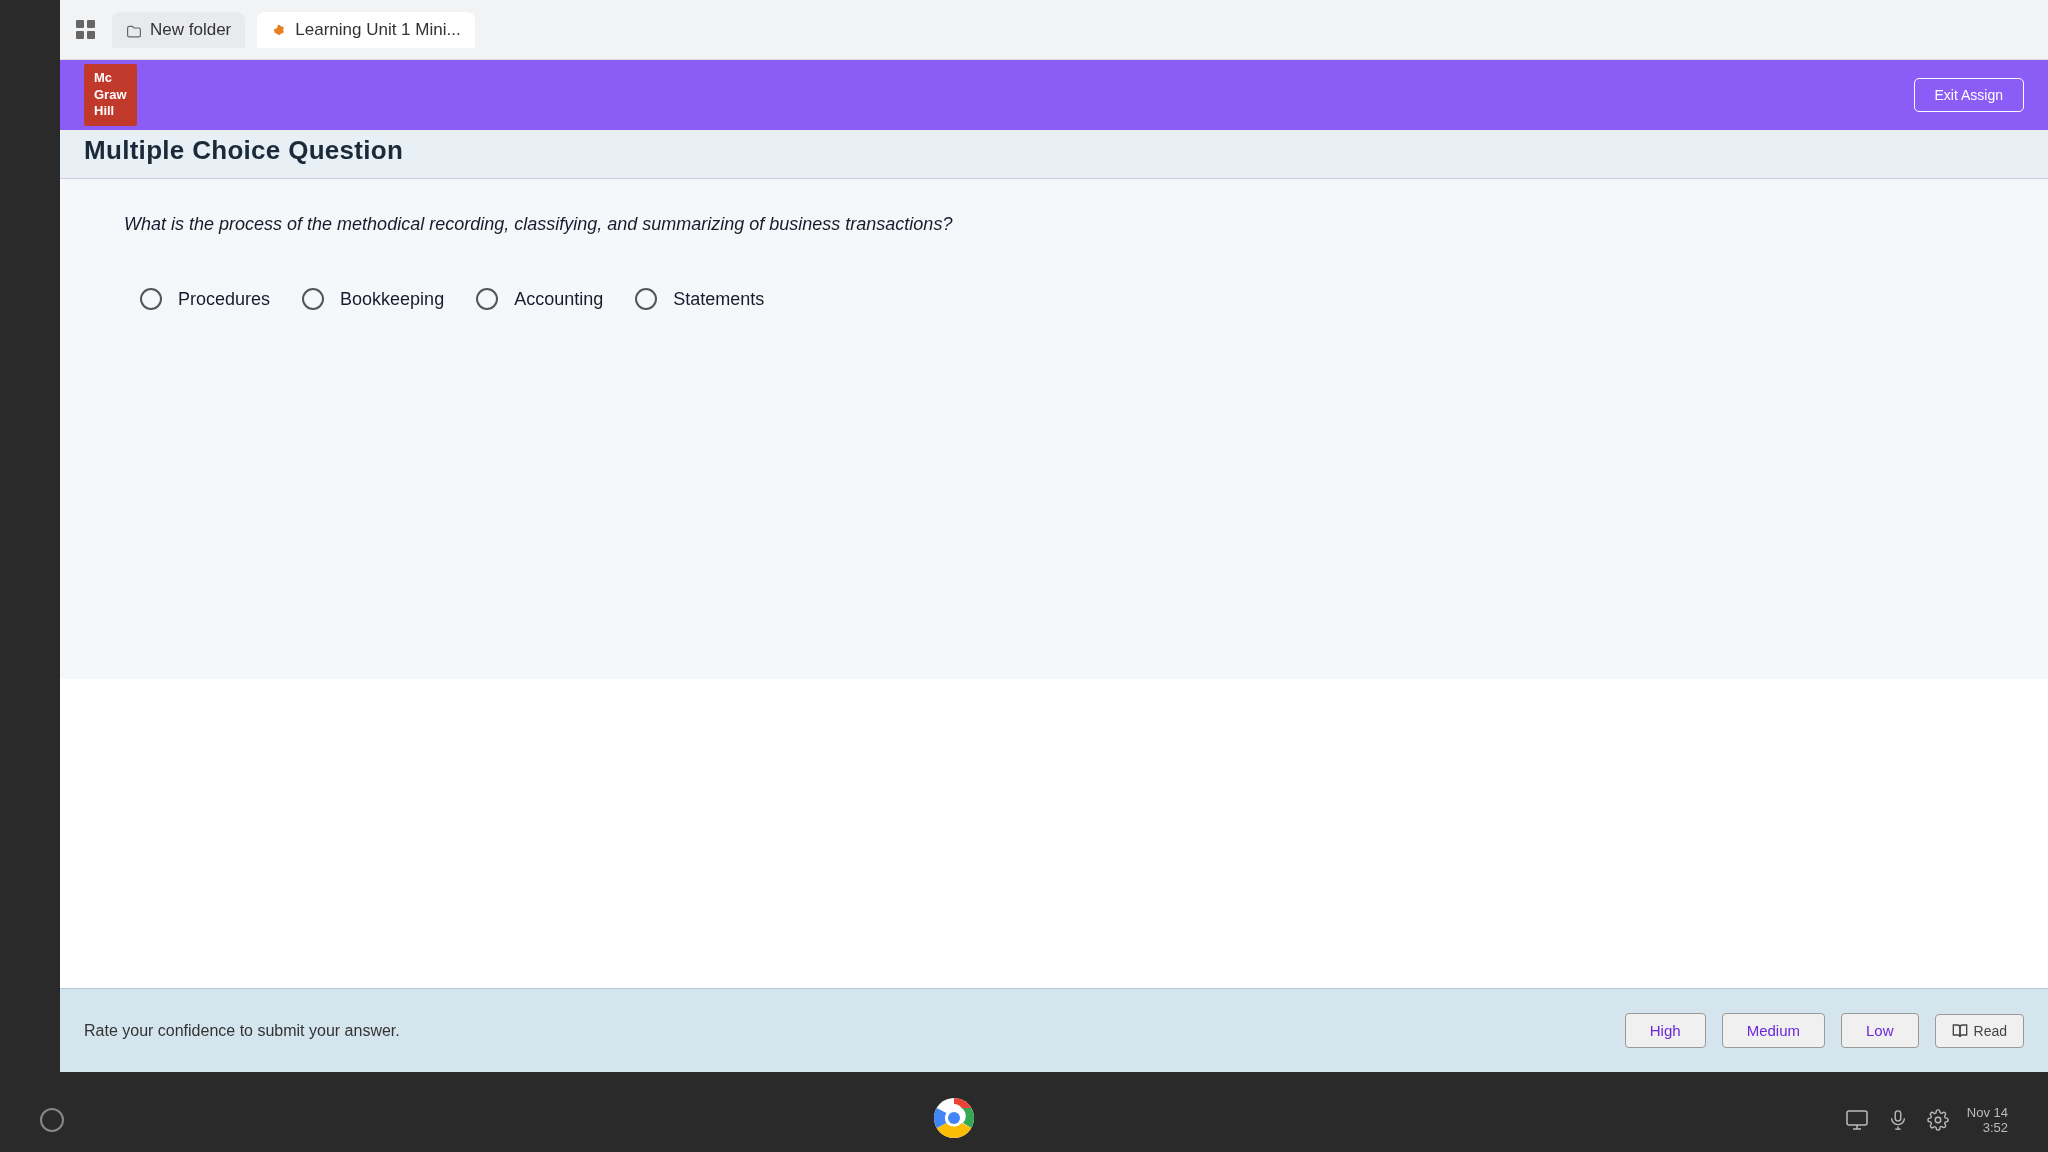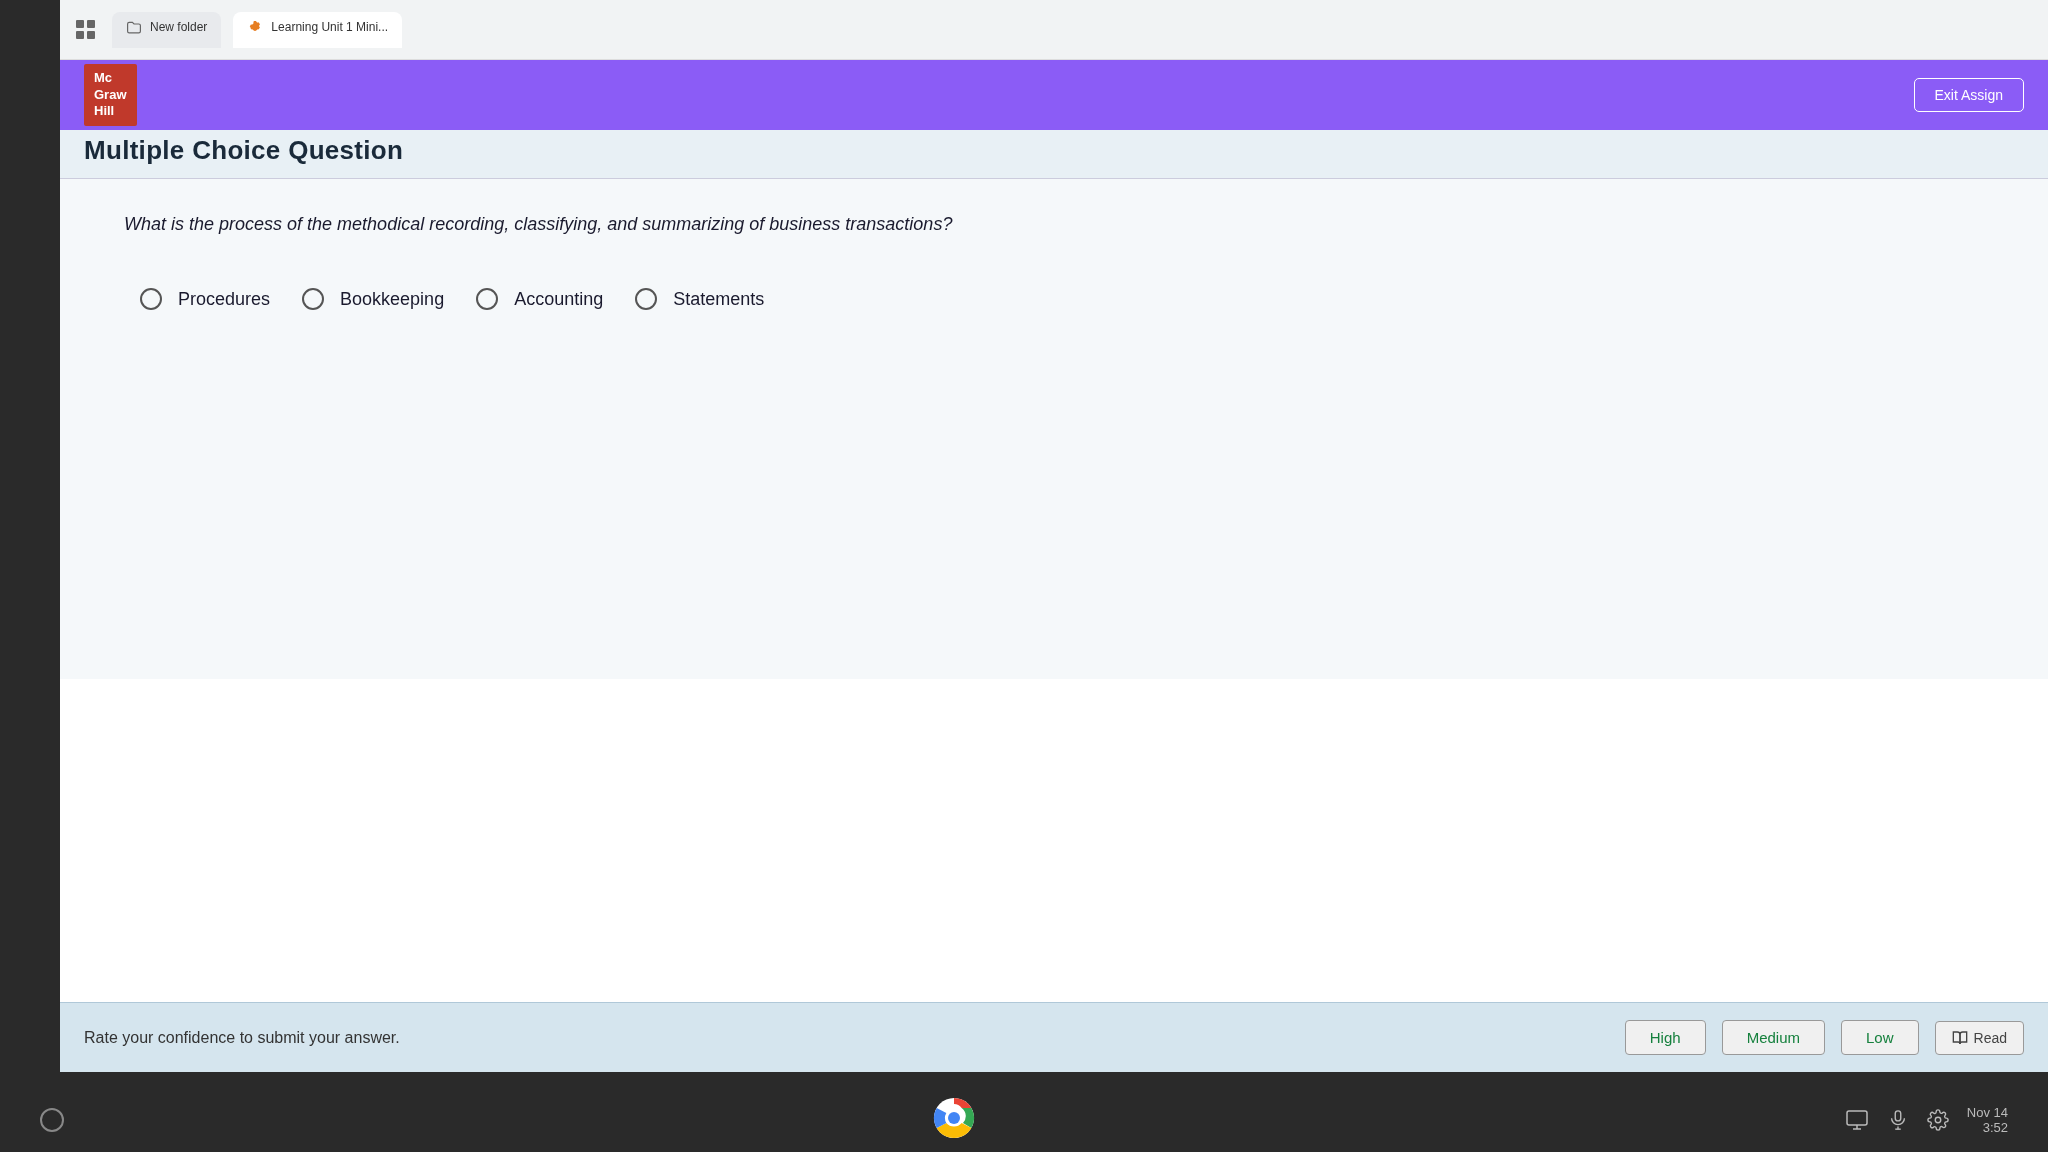--- a/index.html
+++ b/index.html
@@ -44,26 +44,26 @@
 
     .browser-apps-icon span {
       width: 8px;
       height: 8px;
       background: #666;
       border-radius: 1px;
     }
 
     .tab-item {
       display: flex;
-      align-items: flex-start;
+      align-items: flex-end;
       gap: 8px;
       padding: 8px 14px;
       background: #fff;
       border-radius: 8px 8px 0 0;
-      font-size: 12px;
+      font-size: 17px;
       color: #333;
       height: 36px;
       cursor: pointer;
     }
 
     .tab-item.folder-tab {
       background: #e8eaed;
     }
 
     .tab-icon {
@@ -171,42 +171,42 @@
       color: #1a1a2e;
     }
 
     
     .confidence-bar {
       position: absolute;
       bottom: 0;
       left: 0;
       right: 0;
       background: #d5e5ee;
-      height: 70px;
+      height: 84px;
       display: flex;
       align-items: center;
       padding: 0 24px;
       gap: 16px;
       border-top: 1px solid #b0c8d8;
     }
 
     .confidence-label {
       font-size: 16px;
       color: #333;
       flex: 1;
     }
 
     .confidence-btn {
       border: 1px solid #999;
       background: #f0f0f0;
       padding: 8px 24px;
       font-size: 15px;
       cursor: pointer;
       border-radius: 4px;
-      color: #15803d;
+      color: #6d28d9;
     }
 
     .read-btn {
       margin-left: auto;
       border: 1px solid #999;
       background: #f0f0f0;
       padding: 8px 16px;
       font-size: 14px;
       cursor: pointer;
       border-radius: 4px;

